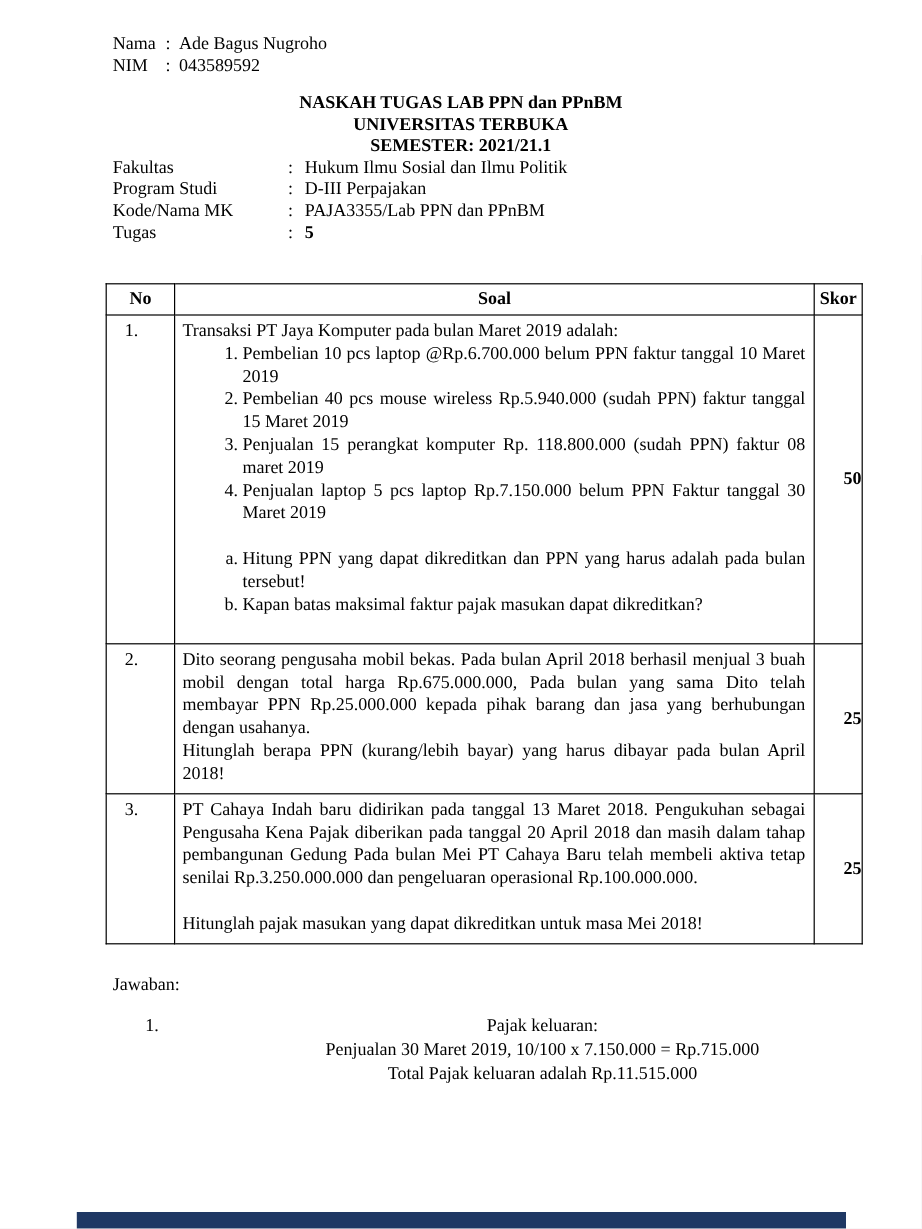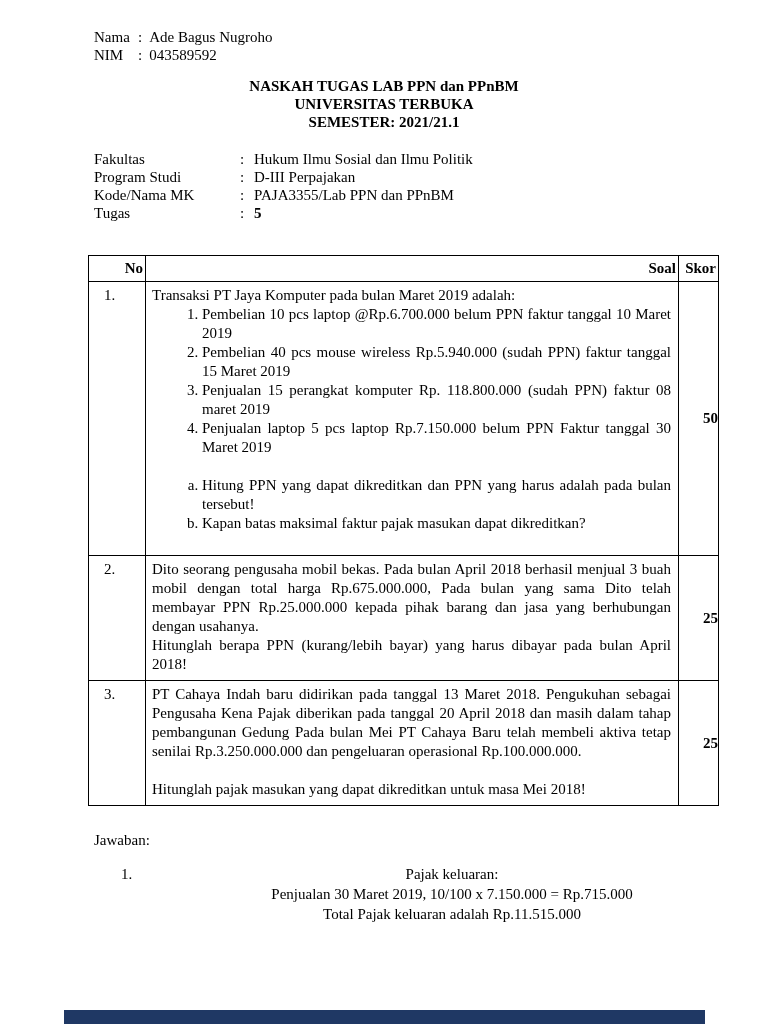--- a/index.html
+++ b/index.html
@@ -18,36 +18,36 @@
     overflow: hidden;
   }
   
   .student-block { padding-top: 28px; margin-left: 94px; line-height: 18px; }
   .student-line { display: flex; }
   .student-label { width: 44px; }
   .student-colon { margin-right: 7px; }
   
   .title-block { margin-top: 13px; text-align: center; font-weight: bold; line-height: 18px; }
   
-  .info-block { margin-top: 19px; margin-left: 94px; line-height: 18px; }
+  .info-block { margin-left: 94px; line-height: 18px; }
   .info-row { display: flex; }
   .info-label { width: 146px; }
   .info-colon { width: 14px; }
   .bold { font-weight: bold; }
   
   .soal-table {
     margin: 33px 0 0 88px;
     width: 631px;
     border-collapse: collapse;
     table-layout: fixed;
   }
   .col-no { width: 57px; }
   .col-skor { width: 40px; }
   .soal-table th, .soal-table td { border: 1px solid #000; }
-  .soal-table th { font-weight: bold; text-align: right; padding: 3px 2px; line-height: 19px; }
+  .soal-table th { font-weight: bold; text-align: center; padding: 3px 2px; line-height: 19px; }
   .td-no { vertical-align: top; padding: 4px 2px 0 15px; line-height: 19px; }
   .td-soal { vertical-align: top; padding: 4px 7px 6px 6px; line-height: 19px; }
   .td-q1 { padding-bottom: 22px; }
   .td-soal p { text-align: justify; }
   .td-skor { vertical-align: middle; text-align: right; font-weight: bold; line-height: 19px; }
   ol.num-list { list-style-type: decimal; padding-left: 50px; text-align: justify; }
   ol.alpha-list { list-style-type: lower-alpha; padding-left: 50px; margin-top: 19px; text-align: justify; }
   .td-soal li { text-align: justify; }
   p.spaced { margin-top: 19px; }
   

